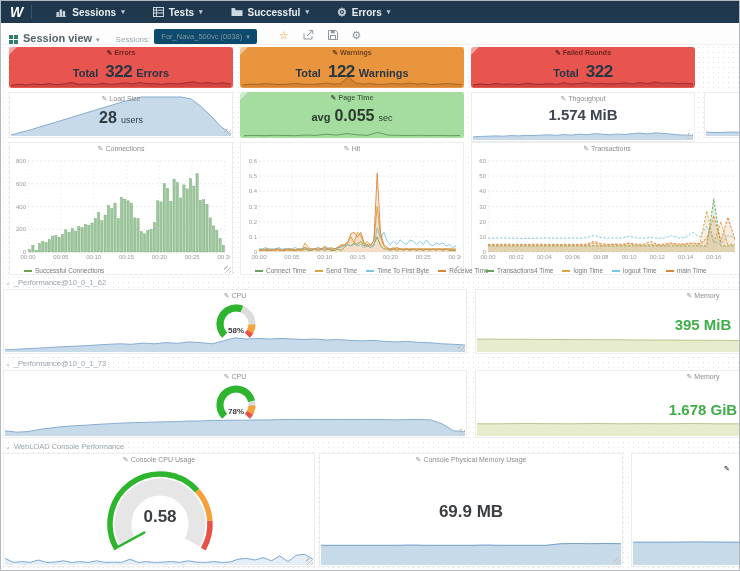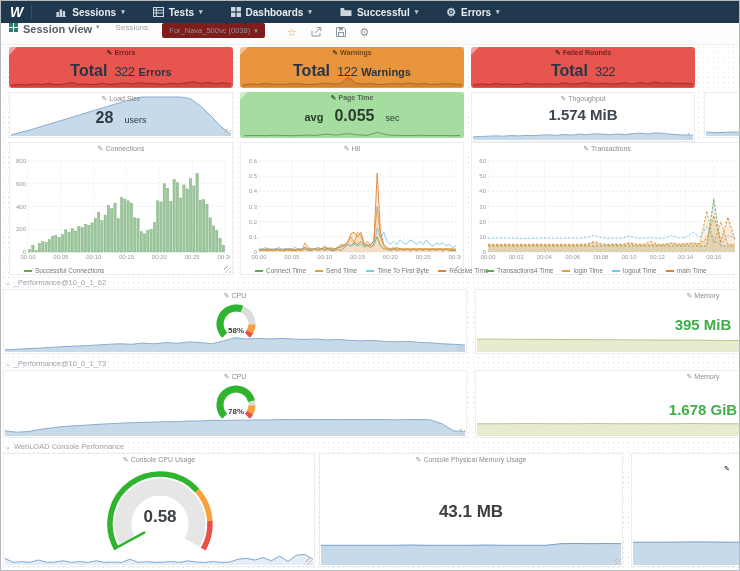--- a/index.html
+++ b/index.html
@@ -14,27 +14,27 @@
           letter-spacing:-2px; color:#fff; }
   .nav-sep { width:1px; height:14px; background:#3a5268; margin-right:10px; }
   .nav-item { display:flex; align-items:center; gap:5px; font-size:10px; font-weight:bold;
               padding:0 14px; height:22px; cursor:pointer; white-space:nowrap; }
   .nav-item svg { display:block; }
   .nav-caret { font-size:7px; color:#bcc8d2; }
   .gear-glyph { font-size:11px; line-height:1; color:#cdd7df; }
 
   
   .toolbar { position:absolute; left:0; top:22px; width:740px; height:22px; background:#fdfdfd;
-             border-bottom:1px solid #f0f0f0; display:flex; align-items:flex-start; z-index:29; }
+             border-bottom:1px solid #f0f0f0; display:flex; align-items:flex-end; z-index:29; }
   .view-grid { display:inline-grid; grid-template-columns:4px 4px; grid-gap:1px; margin:0 5px 0 8px; }
   .view-grid i { width:4px; height:4px; background:#2e7d6e; }
   .view-label { font-size:11px; color:#56606a; font-weight:bold; }
   .tb-caret { font-size:7px; color:#8a949c; margin-left:4px; }
   .sessions-label { font-size:8px; color:#9aa4ac; margin-left:16px; }
-  .session-select { margin-left:12px; background:#7f1d1d; border-radius:2px; height:15px;
+  .session-select { margin-left:4px; background:#0c4a6e; border-radius:2px; height:15px;
                     display:flex; align-items:center; padding:0 7px; font-size:7.5px; color:#8a949c; cursor:pointer; }
   .tb-icons { display:flex; align-items:center; gap:14px; margin-left:22px; }
   .star { color:#f2a33a; font-size:11px; cursor:pointer; }
   .tb-ic { cursor:pointer; display:block; }
   .gear2 { color:#8d979f; font-size:11px; cursor:pointer; }
 
   
   .dash { position:absolute; left:0; top:44px; width:740px; height:527px;
           background-image:radial-gradient(circle,#e2e2e2 0.7px, transparent 0.8px);
           background-size:5px 5px; background-color:#fff; }
@@ -42,25 +42,25 @@
   .cpanel { border:none; border-radius:3px; }
   .fold::before { content:""; position:absolute; left:0; top:0; width:0; height:0;
                   border:4px solid rgba(255,255,255,0.45);
                   border-right-color:transparent; border-bottom-color:transparent; }
   .ptitle { position:absolute; left:0; right:0; top:2px; text-align:center; font-size:7px;
             color:#8d8d8d; white-space:nowrap; z-index:3; }
   .cpanel .ptitle { color:rgba(0,0,0,0.55); font-weight:bold; }
   .pencil { font-size:7px; cursor:pointer; margin-right:2px; color:inherit; }
   .statline { position:absolute; left:0; right:0; top:15px; display:flex; align-items:baseline;
               justify-content:center; gap:7px; color:#263645; z-index:3; }
-  .statline .lb { font-size:16px; font-weight:bold; }
-  .statline .vl { font-size:13px; font-weight:normal; letter-spacing:-0.5px; }
+  .statline .lb { font-size:11px; font-weight:bold; }
+  .statline .vl { font-size:17px; font-weight:bold; letter-spacing:-0.5px; }
   .statline .sf { font-size:11px; font-weight:bold; margin-left:-3px; }
   .metline { position:absolute; left:0; right:0; top:14px; display:flex; align-items:baseline;
-             justify-content:center; gap:11px; color:#2f3b45; z-index:3; }
+             justify-content:center; gap:4px; color:#2f3b45; z-index:3; }
   .metline .pf { font-size:11px; font-weight:bold; }
   .metline .vl { font-size:16px; font-weight:bold; }
   .metline .sf { font-size:9px; font-weight:normal; }
   .bigval { position:absolute; left:0; right:0; text-align:center; font-weight:bold; z-index:3; }
   .green-val { color:#3fae49; }
   .spark { position:absolute; z-index:1; }
   .spark svg { display:block; }
   .rsz { position:absolute; right:1px; bottom:1px; width:7px; height:7px; cursor:nwse-resize;
          background:repeating-linear-gradient(135deg, transparent 0 2px, #c4c4c4 2px 3px); z-index:4; }
   .sechead { position:absolute; left:4px; font-size:7.5px; color:#9aa3ab; z-index:2; cursor:pointer; }
@@ -95,32 +95,20 @@
     <div class="nav-item">
       <span>
           <svg width="11" height="10" viewBox="0 0 11 10">
             <rect x="0.5" y="0.5" width="10" height="9" fill="none" stroke="#cdd7df"></rect>
             <line x1="1" y1="3.2" x2="10" y2="3.2" stroke="#cdd7df"></line>
             <line x1="1" y1="6" x2="10" y2="6" stroke="#cdd7df"></line>
             <line x1="3.4" y1="1" x2="3.4" y2="9" stroke="#cdd7df"></line>
           </svg>
         </span>
       <span>Tests</span>
-        <span class="nav-caret">▾</span>
-    </div>
-    <div class="nav-item">
-      <span>
-          <svg width="10" height="10" viewBox="0 0 10 10">
-            <rect x="0" y="0" width="4.4" height="4.4" fill="#cdd7df"></rect>
-            <rect x="5.6" y="0" width="4.4" height="4.4" fill="#cdd7df"></rect>
-            <rect x="0" y="5.6" width="4.4" height="4.4" fill="#cdd7df"></rect>
-            <rect x="5.6" y="5.6" width="4.4" height="4.4" fill="#cdd7df"></rect>
-          </svg>
-        </span>
-      <span>Dashboards</span>
         <span class="nav-caret">▾</span>
     </div>
     <div class="nav-item">
       <span>
           <svg width="12" height="10" viewBox="0 0 12 10">
             <path d="M0.5 2 L4 2 L5 3.2 L11.5 3.2 L11.5 9 L0.5 9 Z" fill="#cdd7df"></path>
             <path d="M0.5 2 L0.5 1 L3.6 1 L4.4 2 Z" fill="#cdd7df"></path>
           </svg>
         </span>
       <span>Successful</span>
@@ -540,21 +528,21 @@
             <path d="M 26.70 83.00 A 50 50 0 0 1 107.16 24.54" fill="none" stroke="#2db52d" stroke-width="5.5"></path>
             <path d="M 107.16 24.54 A 50 50 0 0 1 119.90 54.86" fill="none" stroke="#f6a13c" stroke-width="5.5"></path>
             <path d="M 119.90 54.86 A 50 50 0 0 1 113.30 83.00" fill="none" stroke="#e85048" stroke-width="5.5"></path>
             <line x1="54.1975096802024" y1="66.61865997082512" x2="28.737941942750723" y2="80.50427881271003" stroke="#2db52d" stroke-width="2.5" stroke-linecap="round"></line>
             <text x="70" y="56" text-anchor="middle" font-size="17" font-weight="bold" fill="#3c4043">0.58</text>
           </svg></div>
       <div class="rsz"></div>
     </div>
     <div class="panel" style="left:318px;top:408px;width:304px;height:114px">
       <div class="ptitle"><span class="pencil">✎</span><span>Console Physical Memory Usage</span></div>
-      <div class="bigval" style="top:48px;font-size:17px;color:#3c4043">43.1 MB</div>
+      <div class="bigval" style="top:48px;font-size:17px;color:#3c4043">69.9 MB</div>
       <div class="spark" style="left:1px;right:1px;bottom:1px;height:28px">
           <svg width="300" height="28">
             <polygon points="0.0,8.3 15.0,8.3 30.0,8.3 45.0,8.3 60.0,8.3 75.0,8.3 90.0,8.0 105.0,8.3 120.0,8.3 135.0,8.3 150.0,8.3 165.0,8.0 180.0,8.3 195.0,8.3 210.0,8.3 225.0,8.3 240.0,6.7 255.0,6.5 270.0,6.7 285.0,6.5 300.0,6.7 300,28 0,28" fill="#c7daea" stroke="none"></polygon>
             <polyline points="0.0,8.3 15.0,8.3 30.0,8.3 45.0,8.3 60.0,8.3 75.0,8.3 90.0,8.0 105.0,8.3 120.0,8.3 135.0,8.3 150.0,8.3 165.0,8.0 180.0,8.3 195.0,8.3 210.0,8.3 225.0,8.3 240.0,6.7 255.0,6.5 270.0,6.7 285.0,6.5 300.0,6.7" fill="none" stroke="#6f9fca" stroke-width="1"></polyline>
           </svg>
         </div>
       <div class="rsz"></div>
     </div>
     <div class="panel" style="left:630px;top:408px;width:200px;height:114px">
       <div style="position:absolute;left:92px;top:3px"><span class="pencil">✎</span></div>

